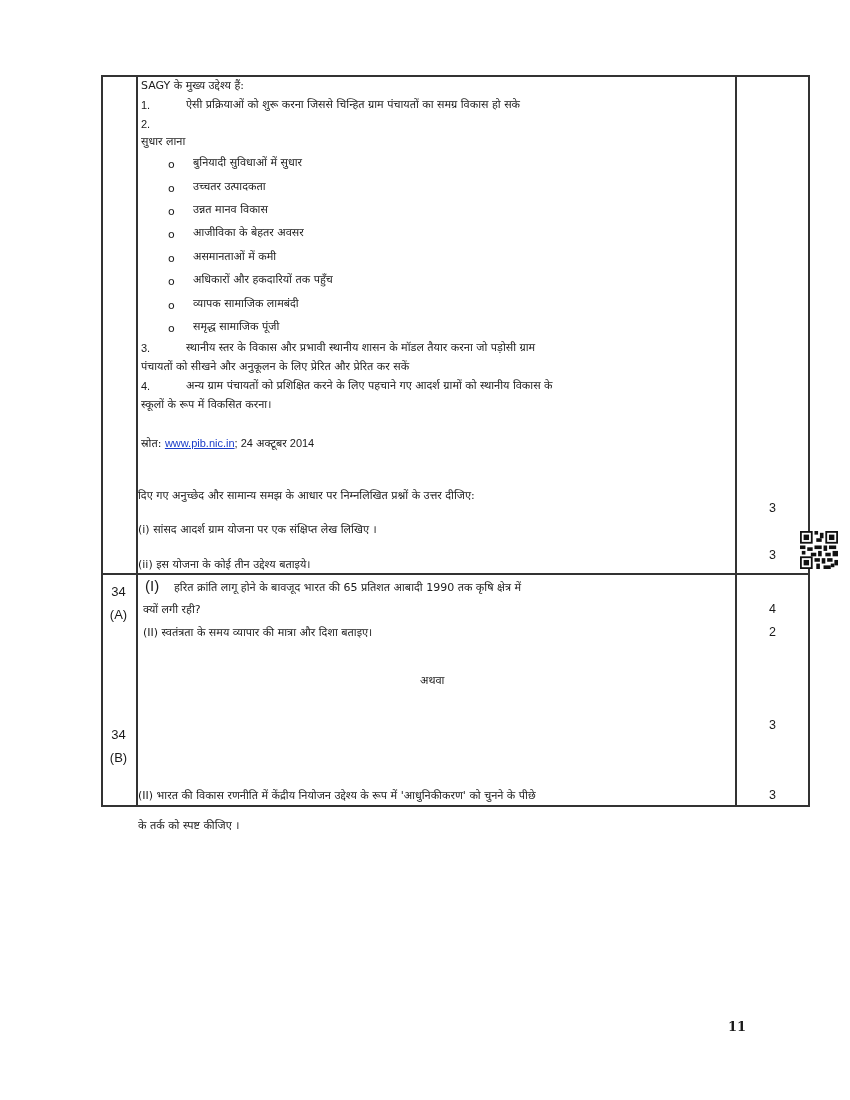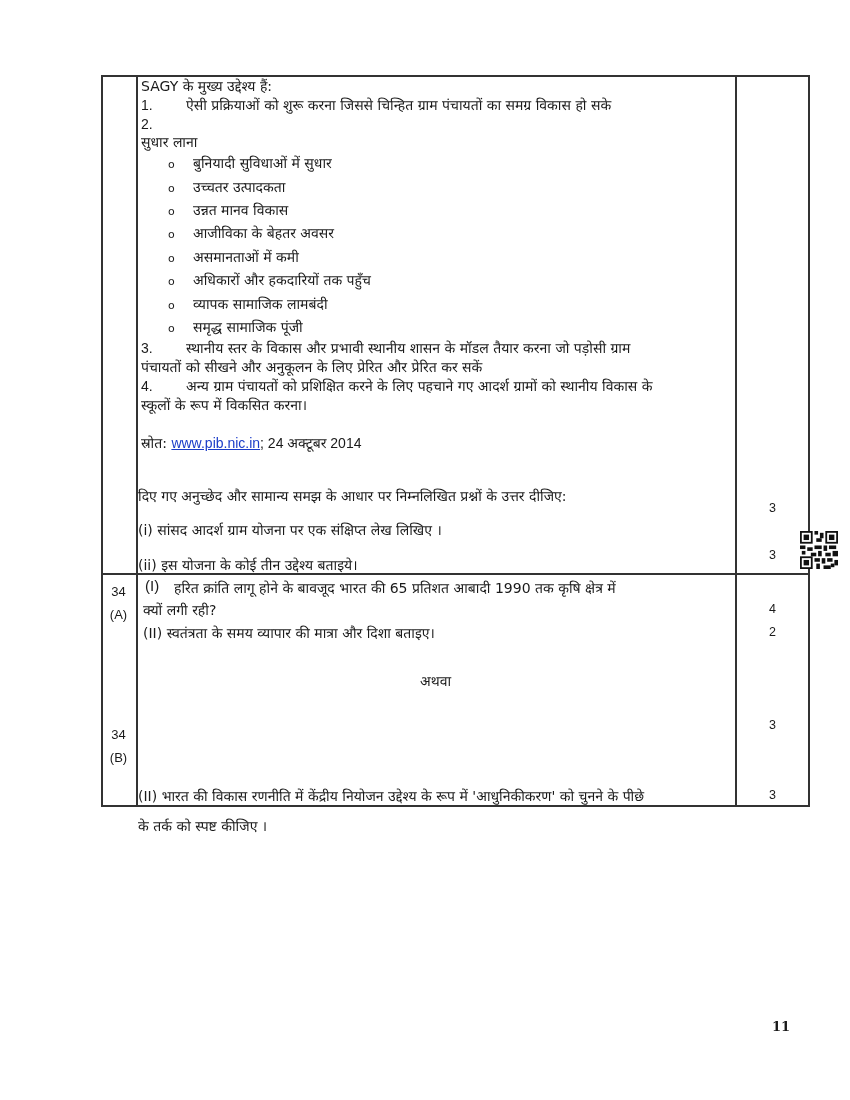--- a/index.html
+++ b/index.html
@@ -3,31 +3,31 @@
 <meta charset="utf-8">
 <style>
   html, body { margin:0; padding:0; background:#ffffff; }
   body { width:850px; height:1100px; position:relative; overflow:hidden;
          font-family: "DejaVu Sans", "Liberation Sans", sans-serif; color:#1a1a1a; }
   .page { position:absolute; left:0; top:0; width:850px; height:1100px; }
   .tbl { position:absolute; left:101px; top:75px; width:709px; height:732px;
          border:2px solid #333; box-sizing:border-box; }
   .vline { position:absolute; top:0; bottom:0; width:2px; background:#333; }
   .hline { position:absolute; left:0; right:0; height:2px; background:#333; }
-  .t { position:absolute; font-size:14px; line-height:16px; white-space:nowrap; }
+  .t { position:absolute; font-size:11px; line-height:16px; white-space:nowrap; }
   .num { font-family:"Liberation Sans", sans-serif; }
   .link { color:#1a3cc8; text-decoration:underline; }
   .bullet { position:absolute; font-size:11px; }
   .marks { position:absolute; width:75px; text-align:center; font-size:12.5px;
            font-family:"Liberation Sans", sans-serif; }
   .qno { position:absolute; width:35px; text-align:center; font-size:13px;
          font-family:"Liberation Sans", sans-serif; }
   .qr { position:absolute; left:800px; top:531px; width:38px; height:38px; }
   .pageno { position:absolute; left:728px; top:1019px; font-size:13px;
-            font-family:"DejaVu Serif", serif; font-weight:bold;margin-left:44px; }
+            font-family:"DejaVu Serif", serif; font-weight:bold; }
 </style>
 </head>
 <body>
 
 <div class="page">
 
   <div class="tbl">
     <div class="vline" style="left:33px"></div>
     <div class="vline" style="left:632px"></div>
     <div class="hline" style="top:496px"></div>

